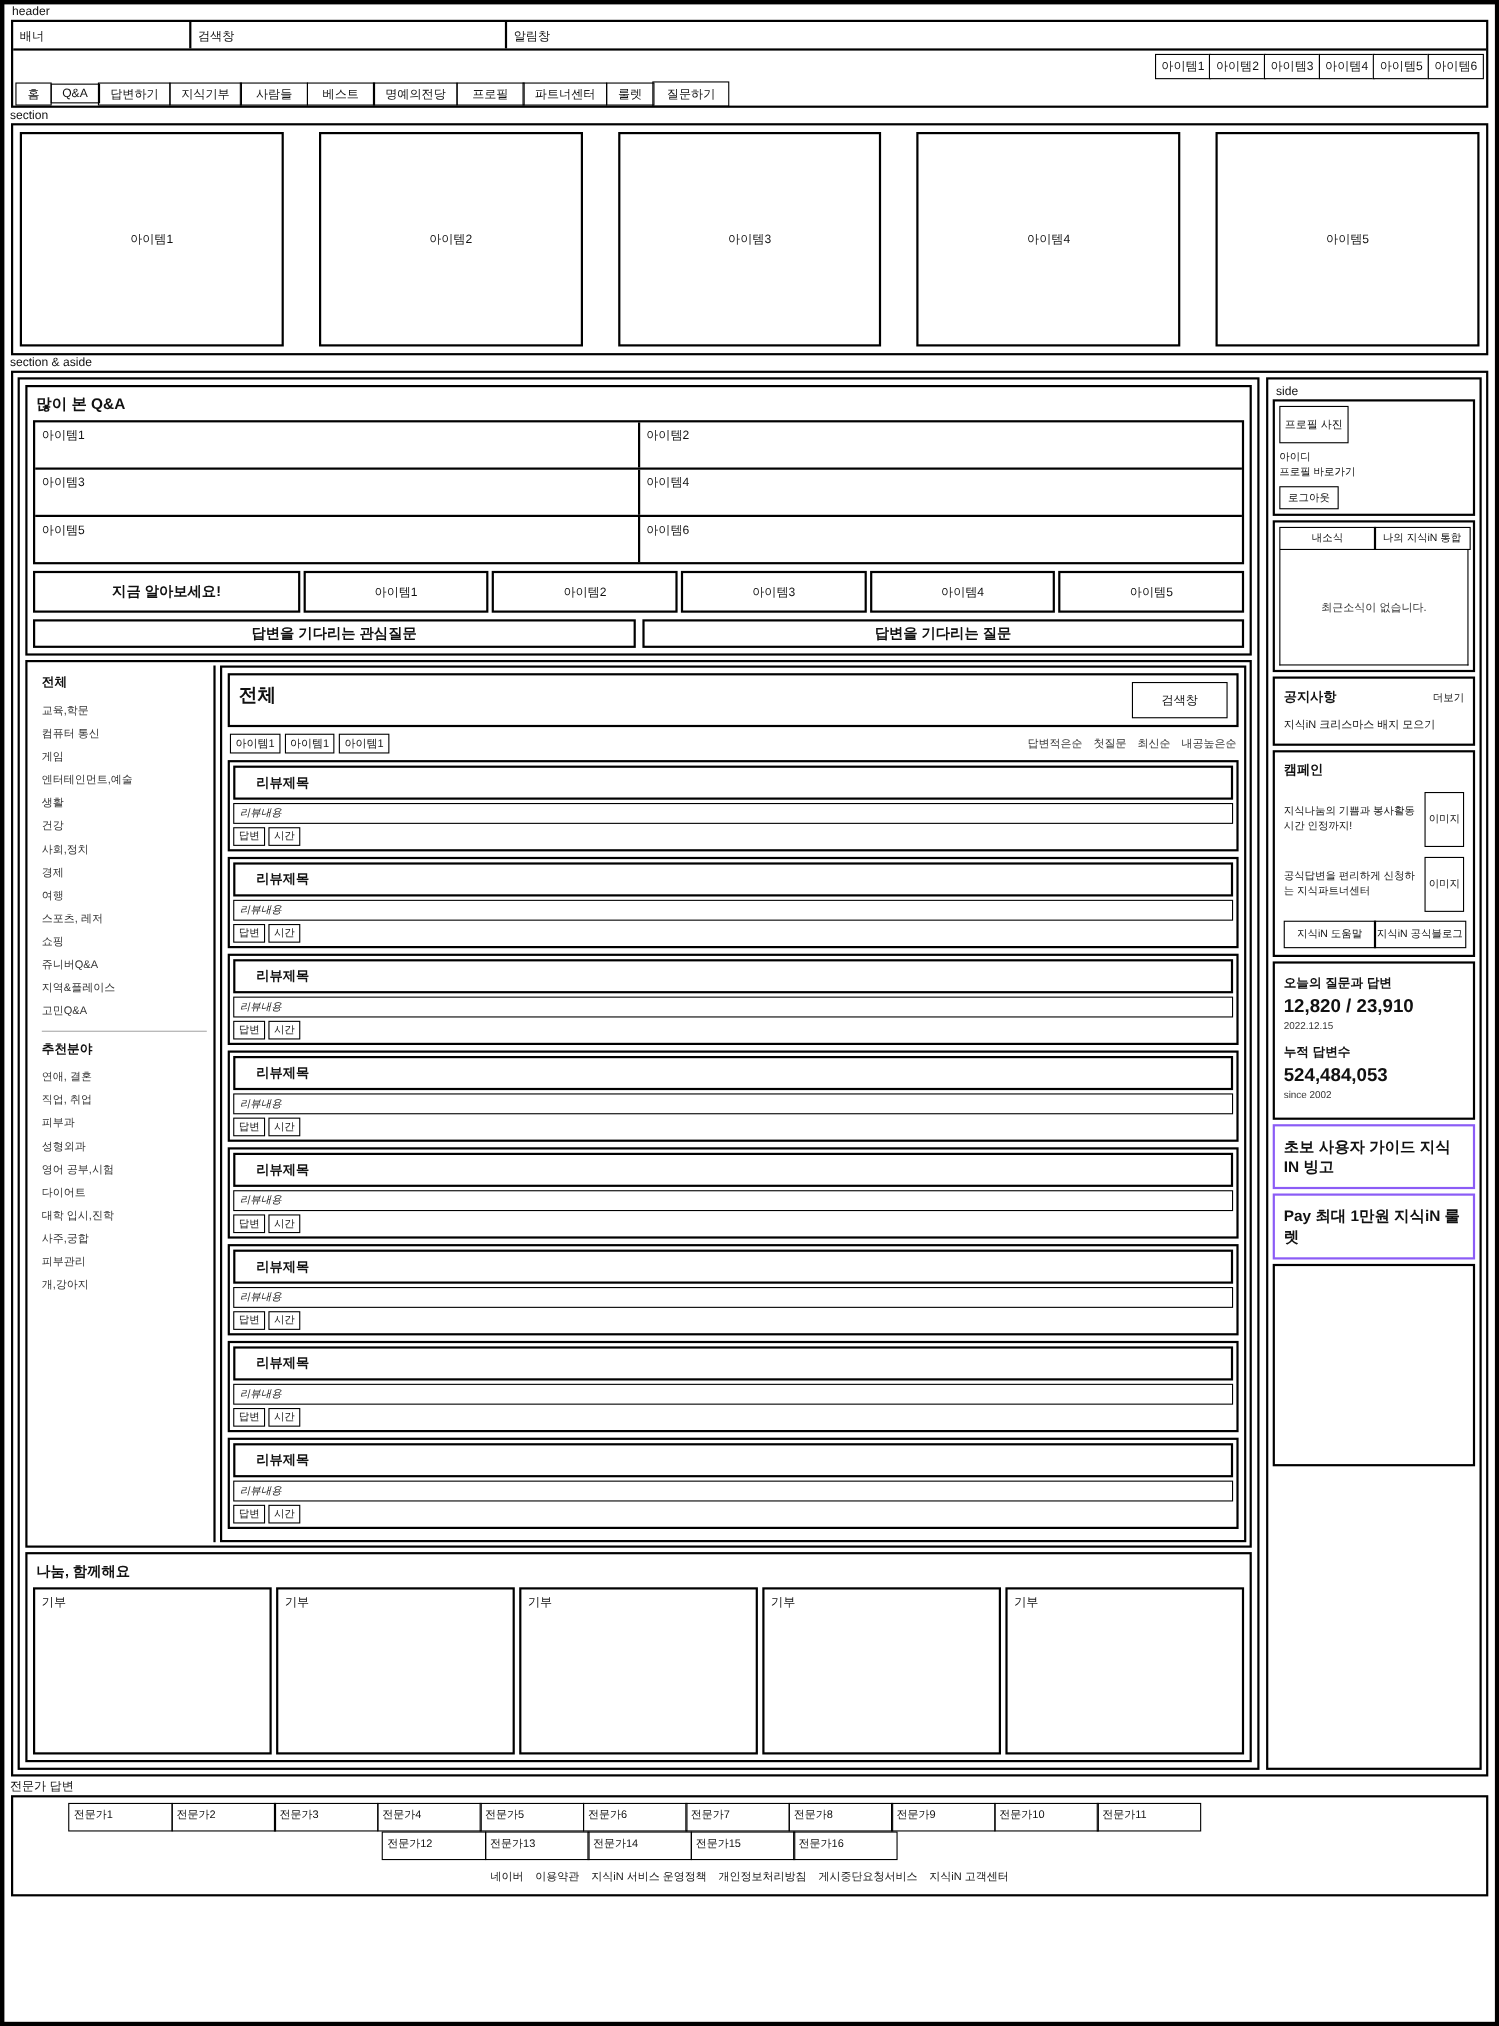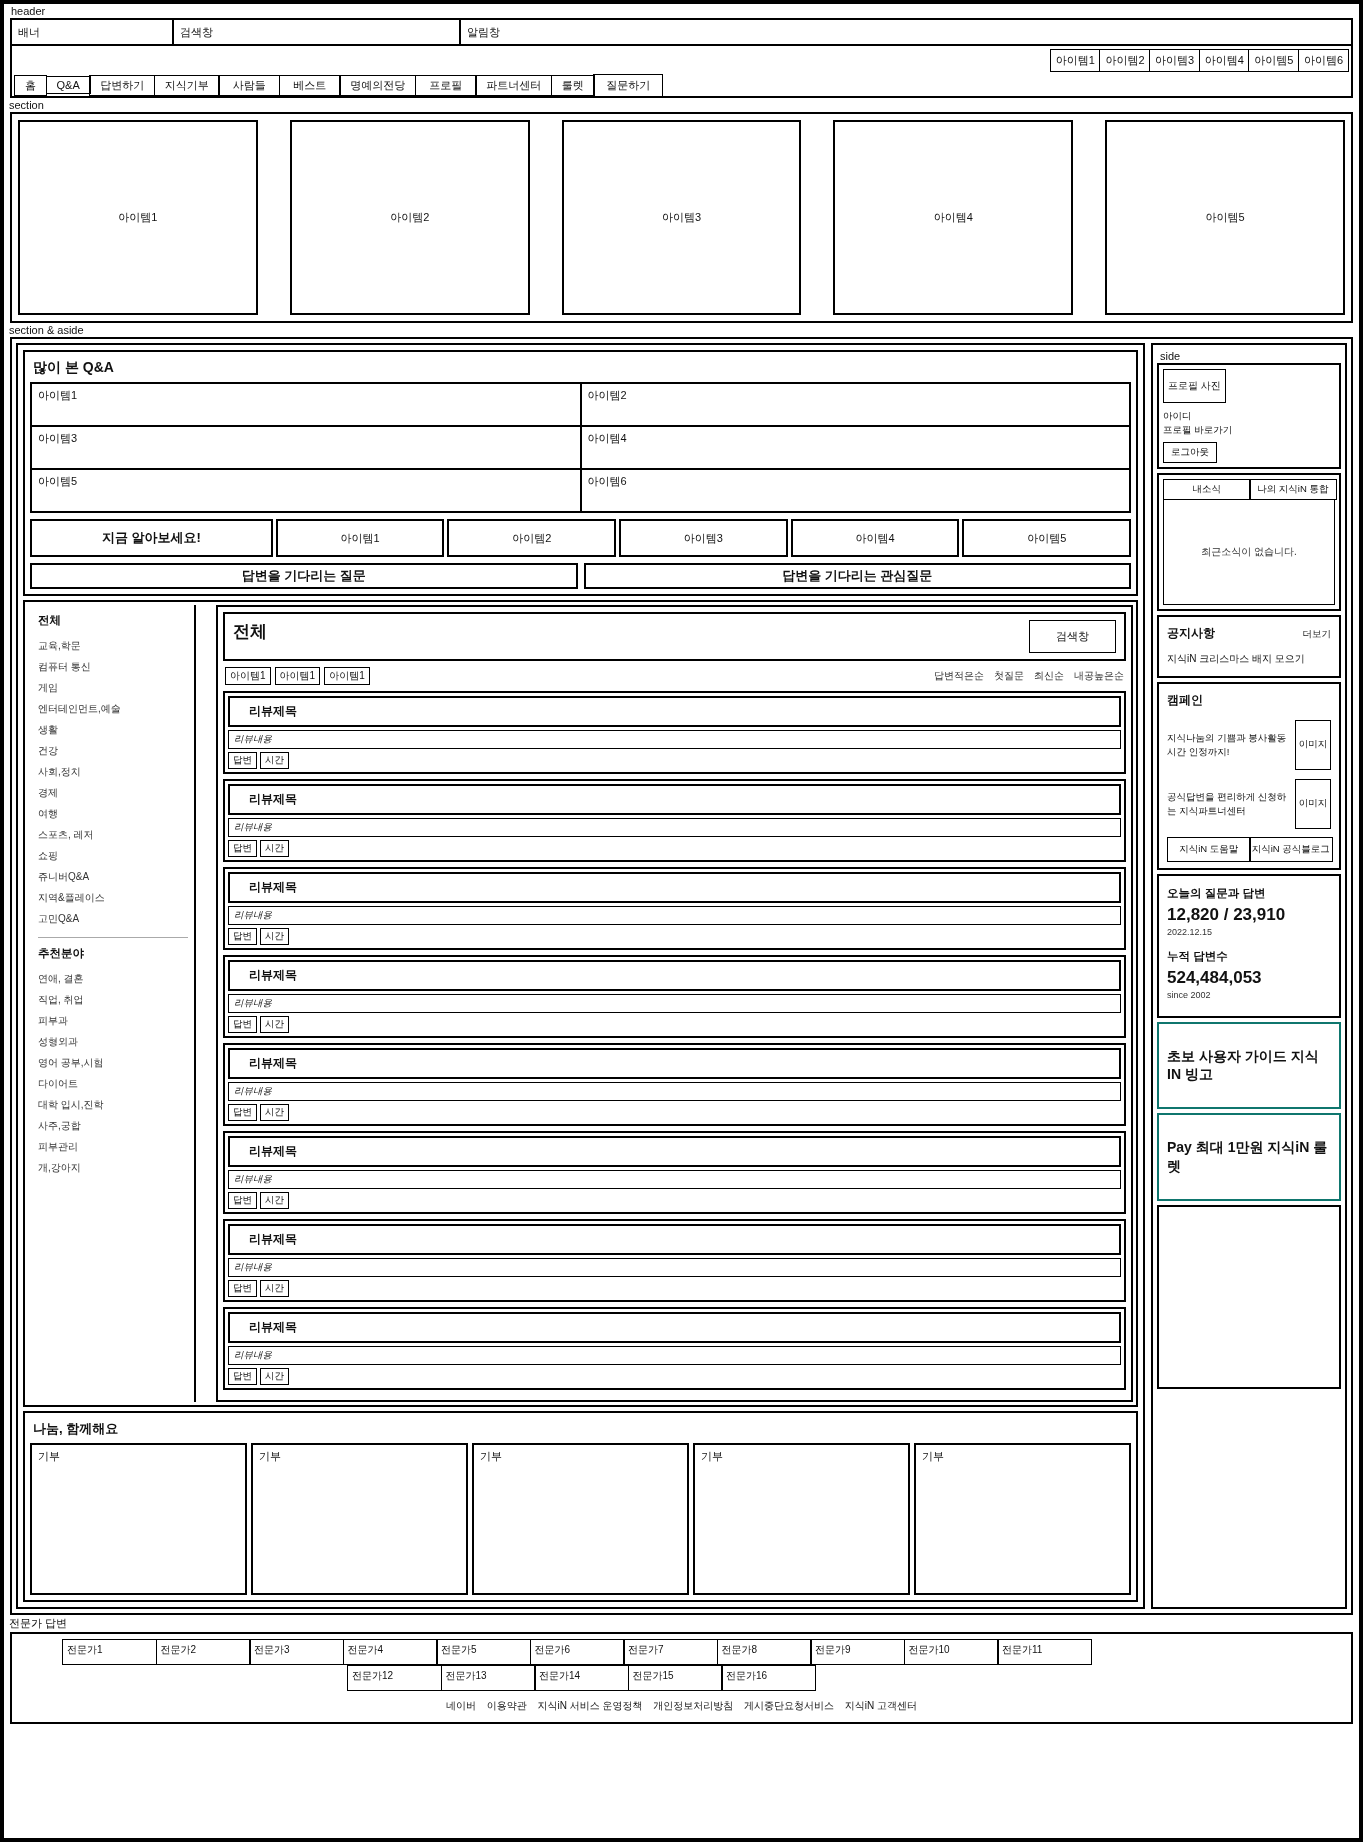--- a/index.html
+++ b/index.html
@@ -49,21 +49,21 @@
   .qcell { flex:1; height:41px; padding:4px 6px; font-size:11px; border-right:2px solid #000; }
   .qcell:last-child { border-right:none; }
 
   .nowrow { display:flex; gap:3px; margin-top:6px; }
   .nowrow .nbtn { border:2px solid #000; height:38px; flex:1; display:flex; align-items:center; justify-content:center; font-size:11px; }
   .nowrow .nbtn.first { font-weight:700; font-size:13px; flex:1.45; }
 
   .waitrow { display:flex; gap:6px; margin-top:6px; }
   .waitrow .wbtn { border:2px solid #000; flex:1; height:26px; display:flex; align-items:center; justify-content:center; font-size:13px; font-weight:700; }
 
-  .body-split { display:flex; gap:20px; margin-top:4px; border:2px solid #000; padding:3px; }
+  .body-split { display:flex; gap:4px; margin-top:4px; border:2px solid #000; padding:3px; }
   .cat-col { width:168px; border-right:2px solid #000; padding:6px 4px 6px 8px; }
   .cat-title { font-weight:700; font-size:11.5px; margin:2px 0 7px 2px; }
   .cat-item { font-size:10px; color:#333; padding:3.5px 2px; }
   .cat-sep { border-top:1px solid #aaa; margin:8px 2px; }
 
   .feed-col { flex:1; border:2px solid #000; padding:5px; }
   .feed-head { display:flex; align-items:flex-start; justify-content:space-between; border:2px solid #000; padding:6px 8px; }
   .feed-head h2 { margin:0; font-size:17px; font-weight:700; }
   .searchbtn { border:1.5px solid #000; padding:8px 26px; font-size:11px; }
   .filterrow { display:flex; align-items:center; justify-content:space-between; padding:6px 2px; }
@@ -98,21 +98,21 @@
   .stag { border:1.5px solid #000; padding:1px 3px; font-size:9.5px; }
   .notice-txt { font-size:10px; padding:2px 4px 6px 4px; }
   .camp-row { display:flex; align-items:center; gap:5px; padding:3px 4px 6px 4px; }
   .camp-txt { flex:1; font-size:9.5px; line-height:1.45; }
   .camp-img { border:1.5px solid #000; width:36px; height:50px; display:flex; align-items:center; justify-content:center; font-size:9.5px; }
   .camp-btns { display:flex; margin:2px 4px 2px 4px; }
   .camp-btn { border:1.5px solid #000; flex:1; text-align:center; font-size:9.5px; padding:5px 0; margin-right:-1.5px; }
   .stat-h { font-size:11.5px; font-weight:700; margin:6px 0 4px 4px; }
   .stat-v { font-size:17px; font-weight:700; margin:0 0 2px 4px; }
   .stat-s { font-size:9px; color:#333; margin:0 0 12px 4px; }
-  .promo { border:2px solid #0f766e; padding:23px 8px; font-size:14px; font-weight:700; margin-bottom:4px; line-height:1.35; }
+  .promo { border:2px solid #8b5cf6; padding:9px 8px; font-size:14px; font-weight:700; margin-bottom:4px; line-height:1.35; }
   .side-filler { border:2px solid #000; height:184px; }
 
   
   .exp-label { font-size:11px; padding:1px 5px; }
   .exp-outer { border:2px solid #000; margin:0 6px; padding:5px; }
   .exp-row { display:flex; padding-left:45px; }
   .exp-row.r2 { padding-left:330px; }
   .exp-cell { border:1.5px solid #000; padding:3px 4px; font-size:10px; margin-right:-1.5px; width:95px; height:26px; }
   .footer { text-align:center; font-size:10px; padding:8px 0 4px 0; }
   .footer span { margin:0 4px; }
@@ -192,22 +192,22 @@
         <div class="nowrow">
           <div class="nbtn first">지금 알아보세요!</div>
           <div class="nbtn">아이템1</div>
           <div class="nbtn">아이템2</div>
           <div class="nbtn">아이템3</div>
           <div class="nbtn">아이템4</div>
           <div class="nbtn">아이템5</div>
         </div>
 
         <div class="waitrow">
+          <div class="wbtn">답변을 기다리는 관심질문</div>
           <div class="wbtn">답변을 기다리는 질문</div>
-          <div class="wbtn">답변을 기다리는 관심질문</div>
         </div>
       </div>
 
       <div class="body-split">
 
         <div class="cat-col">
           <div class="cat-title">전체</div>
           <div class="cat-item">교육,학문</div>
           <div class="cat-item">컴퓨터 통신</div>
           <div class="cat-item">게임</div>

